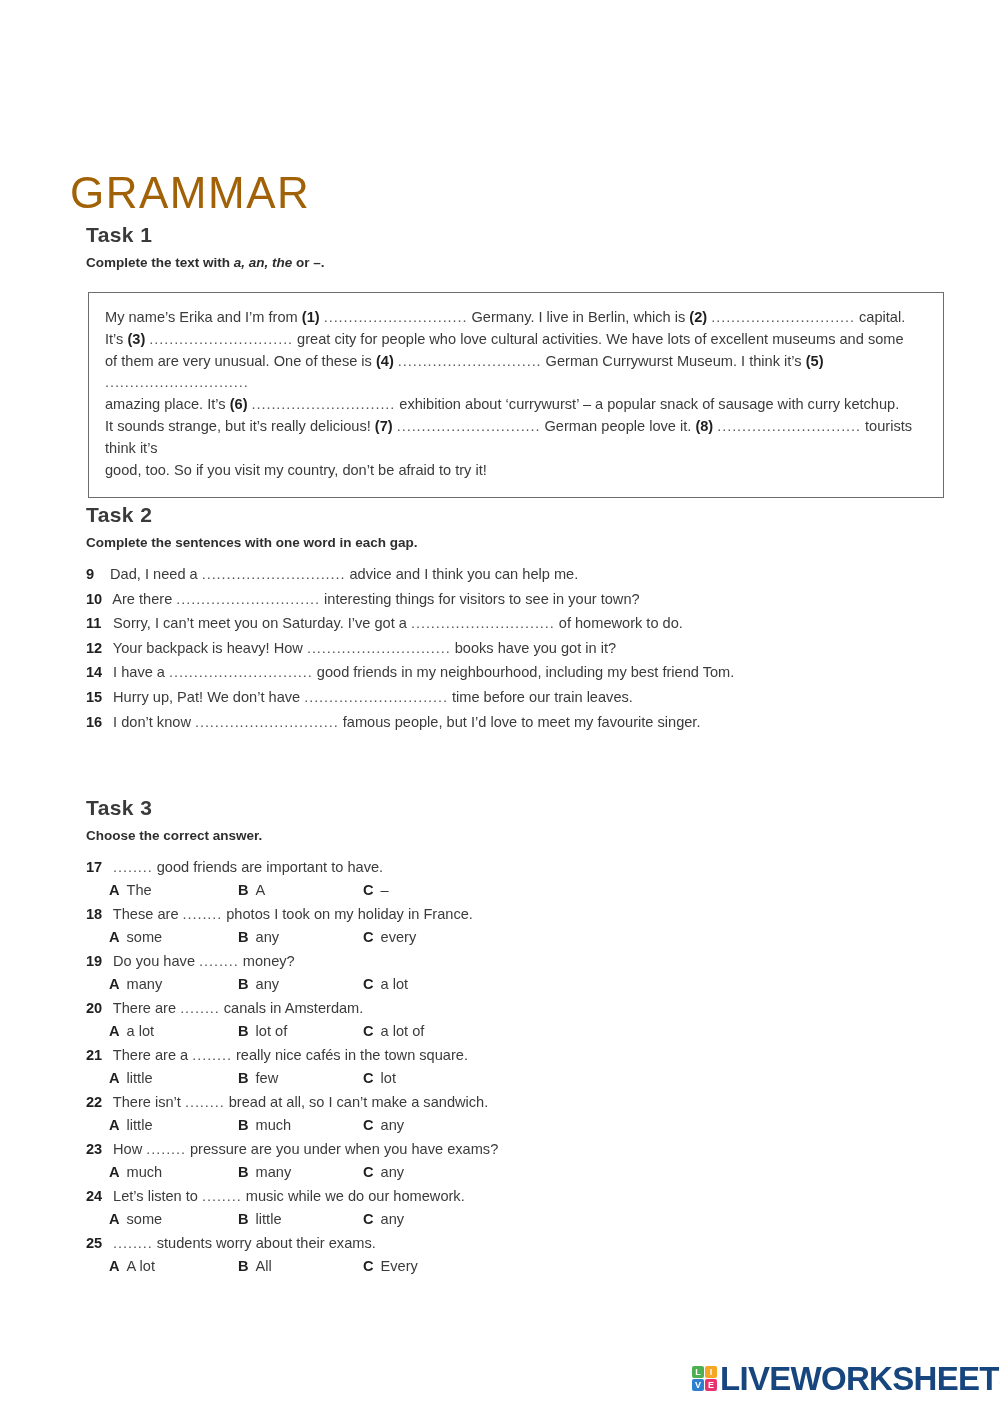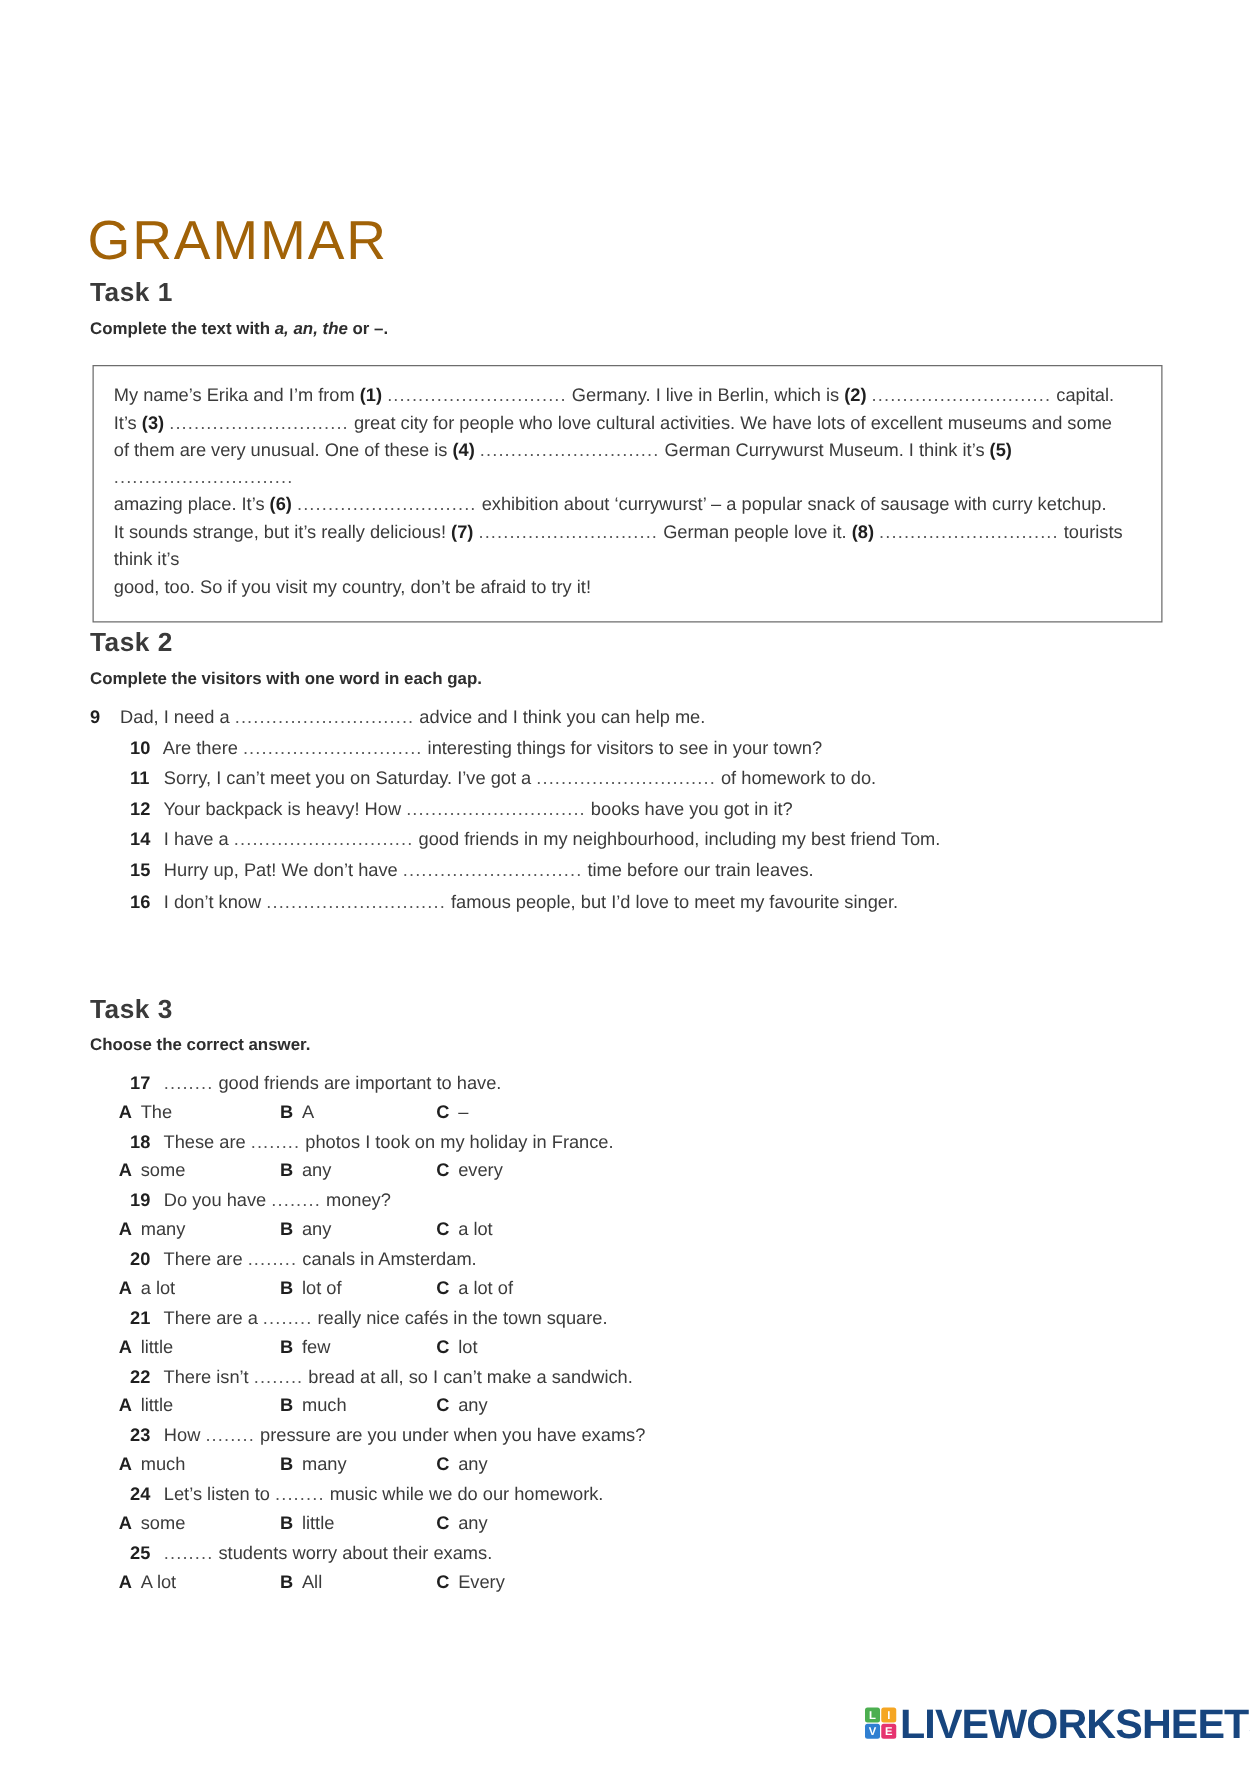--- a/index.html
+++ b/index.html
@@ -31,21 +31,21 @@
     font-size: 44px;
     line-height: 50px;
     letter-spacing: 1.5px;
     font-weight: 300;
     color: #a16207;
   }
 
   
   .task {
     position: absolute;
-    left: 72px;
+    left: 86px;
     width: 880px;
   }
   .task-heading {
     font-size: 21px;
     line-height: 26px;
     font-weight: bold;
     color: #3a3a3a;
     letter-spacing: 0.4px;
     margin: 0 0 6px 0;
   }
@@ -88,21 +88,21 @@
     line-height: 24.6px;
     color: #3b3b3b;
     white-space: nowrap;
   }
   .q-num {
     display: inline-block;
     min-width: 20px;
     font-weight: bold;
     color: #1f1f1f;
   }
-  .q-num.wide { min-width: 23px; margin-left: 32px; }
+  .q-num.wide { min-width: 23px; }
 
   
   #task3 { top: 795px; }
   .mcq-stem {
     font-size: 14.6px;
     line-height: 24px;
     color: #3b3b3b;
     white-space: nowrap;
   }
   .mcq-options {
@@ -180,21 +180,21 @@
           <div>of them are very unusual. One of these is <b>(4)</b> <span class="dots">.............................</span> German Currywurst Museum. I think it’s <b>(5)</b> <span class="dots">.............................</span></div>
           <div>amazing place. It’s <b>(6)</b> <span class="dots">.............................</span> exhibition about ‘currywurst’ – a popular snack of sausage with curry ketchup.</div>
           <div>It sounds strange, but it’s really delicious! <b>(7)</b> <span class="dots">.............................</span> German people love it. <b>(8)</b> <span class="dots">.............................</span> tourists think it’s</div>
           <div>good, too. So if you visit my country, don’t be afraid to try it!</div>
         </div>
     </div>
   </section>
 
   <section class="task" id="task2">
     <h2 class="task-heading">Task 2</h2>
-    <p class="task-instruction">Complete the visitors with one word in each gap.</p>
+    <p class="task-instruction">Complete the sentences with one word in each gap.</p>
     <div class="q-list" id="task2-list">
         <div class="q-line"><span class="q-num">9</span><span>  Dad, I need a <span class="dots">.............................</span> advice and I think you can help me.</span></div>
         <div class="q-line"><span class="q-num wide">10</span><span> Are there <span class="dots">.............................</span> interesting things for visitors to see in your town?</span></div>
         <div class="q-line"><span class="q-num wide">11</span><span> Sorry, I can’t meet you on Saturday. I’ve got a <span class="dots">.............................</span> of homework to do.</span></div>
         <div class="q-line"><span class="q-num wide">12</span><span> Your backpack is heavy! How <span class="dots">.............................</span> books have you got in it?</span></div>
         <div class="q-line"><span class="q-num wide">14</span><span> I have a <span class="dots">.............................</span> good friends in my neighbourhood, including my best friend Tom.</span></div>
         <div class="q-line"><span class="q-num wide">15</span><span> Hurry up, Pat! We don’t have <span class="dots">.............................</span> time before our train leaves.</span></div>
         <div class="q-line"><span class="q-num wide">16</span><span> I don’t know <span class="dots">.............................</span> famous people, but I’d love to meet my favourite singer.</span></div>
       </div>
   </section>

